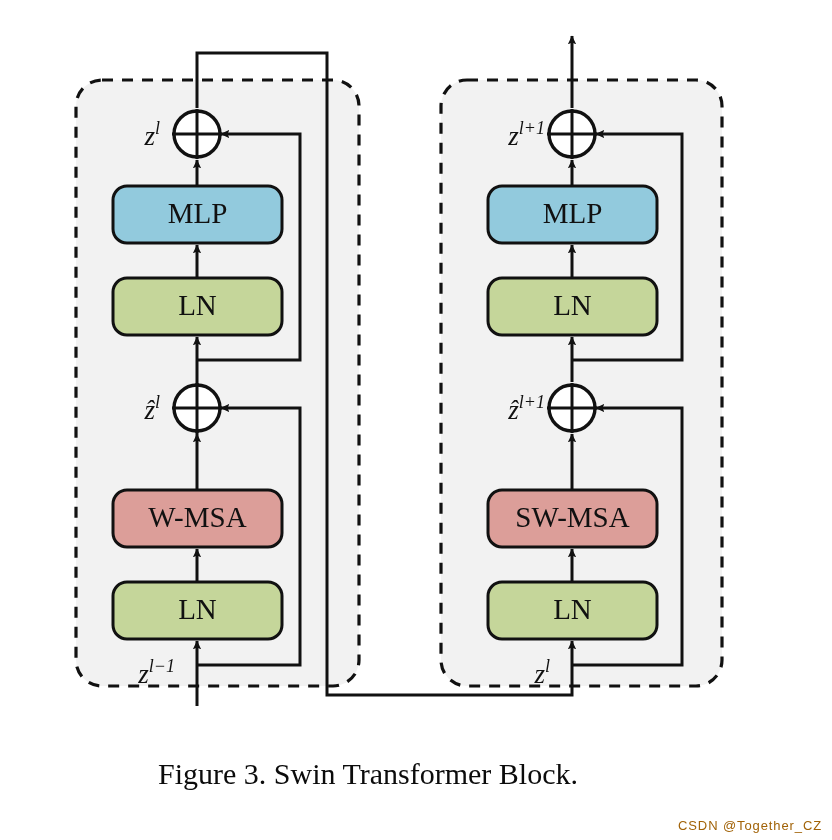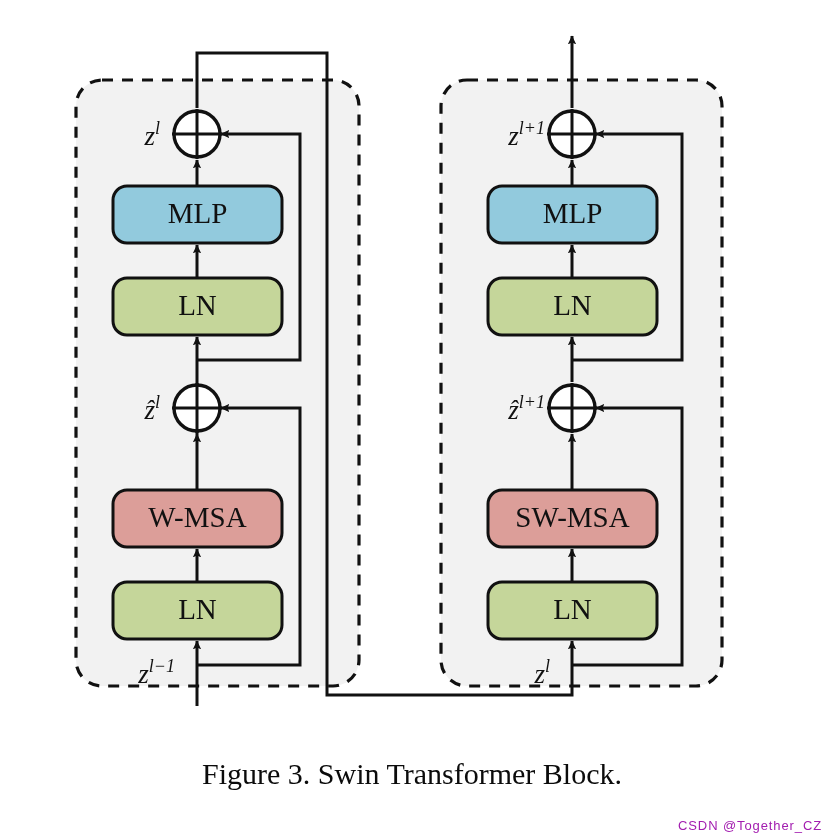--- a/index.html
+++ b/index.html
@@ -6,23 +6,23 @@
   body{width:832px;height:840px;position:relative;overflow:hidden;
        font-family:"Liberation Serif", serif;}
   #figure-root{position:absolute;left:0;top:0;width:832px;height:840px;}
   svg#diagram{position:absolute;left:0;top:0;width:832px;height:840px;}
   .blk-text{font-family:"Liberation Serif", serif;font-size:29px;fill:#111111;
             text-anchor:middle;dominant-baseline:middle;}
   .lbl{font-family:"Liberation Serif", serif;font-size:27px;fill:#111111;
        font-style:italic;text-anchor:end;}
   .sup{font-size:18px;}
   .caption{position:absolute;left:0;width:736px;text-align:center;
-           font-family:"Liberation Serif", serif;font-size:30px;color:#0b0b0b;margin-left:44px;}
+           font-family:"Liberation Serif", serif;font-size:30px;color:#0b0b0b;}
   .watermark{position:absolute;font-family:"Liberation Sans", sans-serif;
-             font-size:13px;color:#a21caf;letter-spacing:.9px;white-space:nowrap;}
+             font-size:13px;color:#a16207;letter-spacing:.9px;white-space:nowrap;}
 </style>
 </head>
 <body>
 
 <div id="figure-root">
 
   <svg id="diagram" viewBox="0 0 832 840">
     <defs>
       <marker id="arrow" markerWidth="11" markerHeight="11" refX="8.4" refY="4.2" orient="auto" markerUnits="userSpaceOnUse">
         <path d="M0,0 L9,4.2 L0,8.4 L1.9,4.2 Z" fill="#111111"></path>

